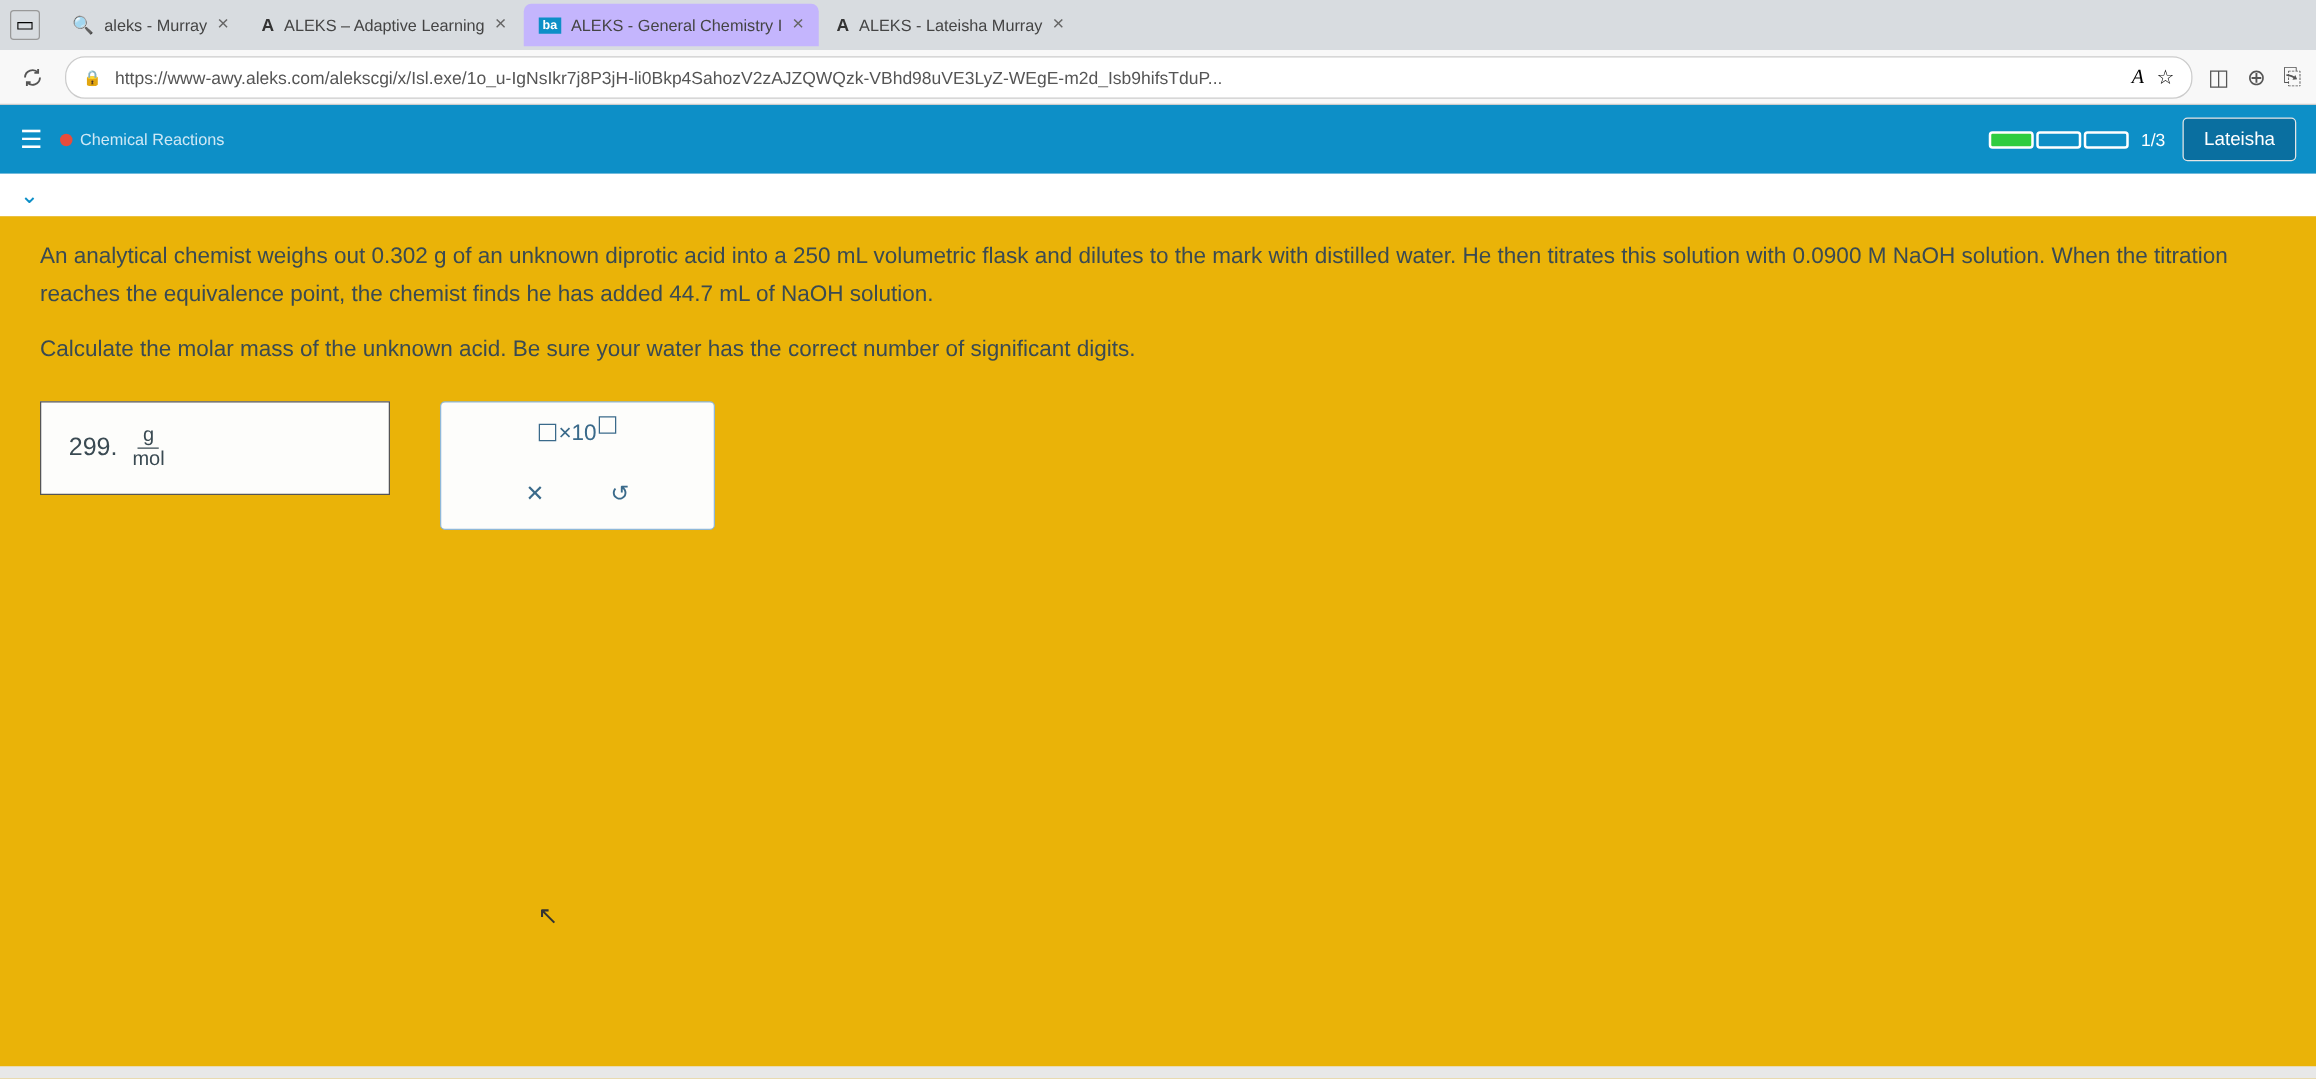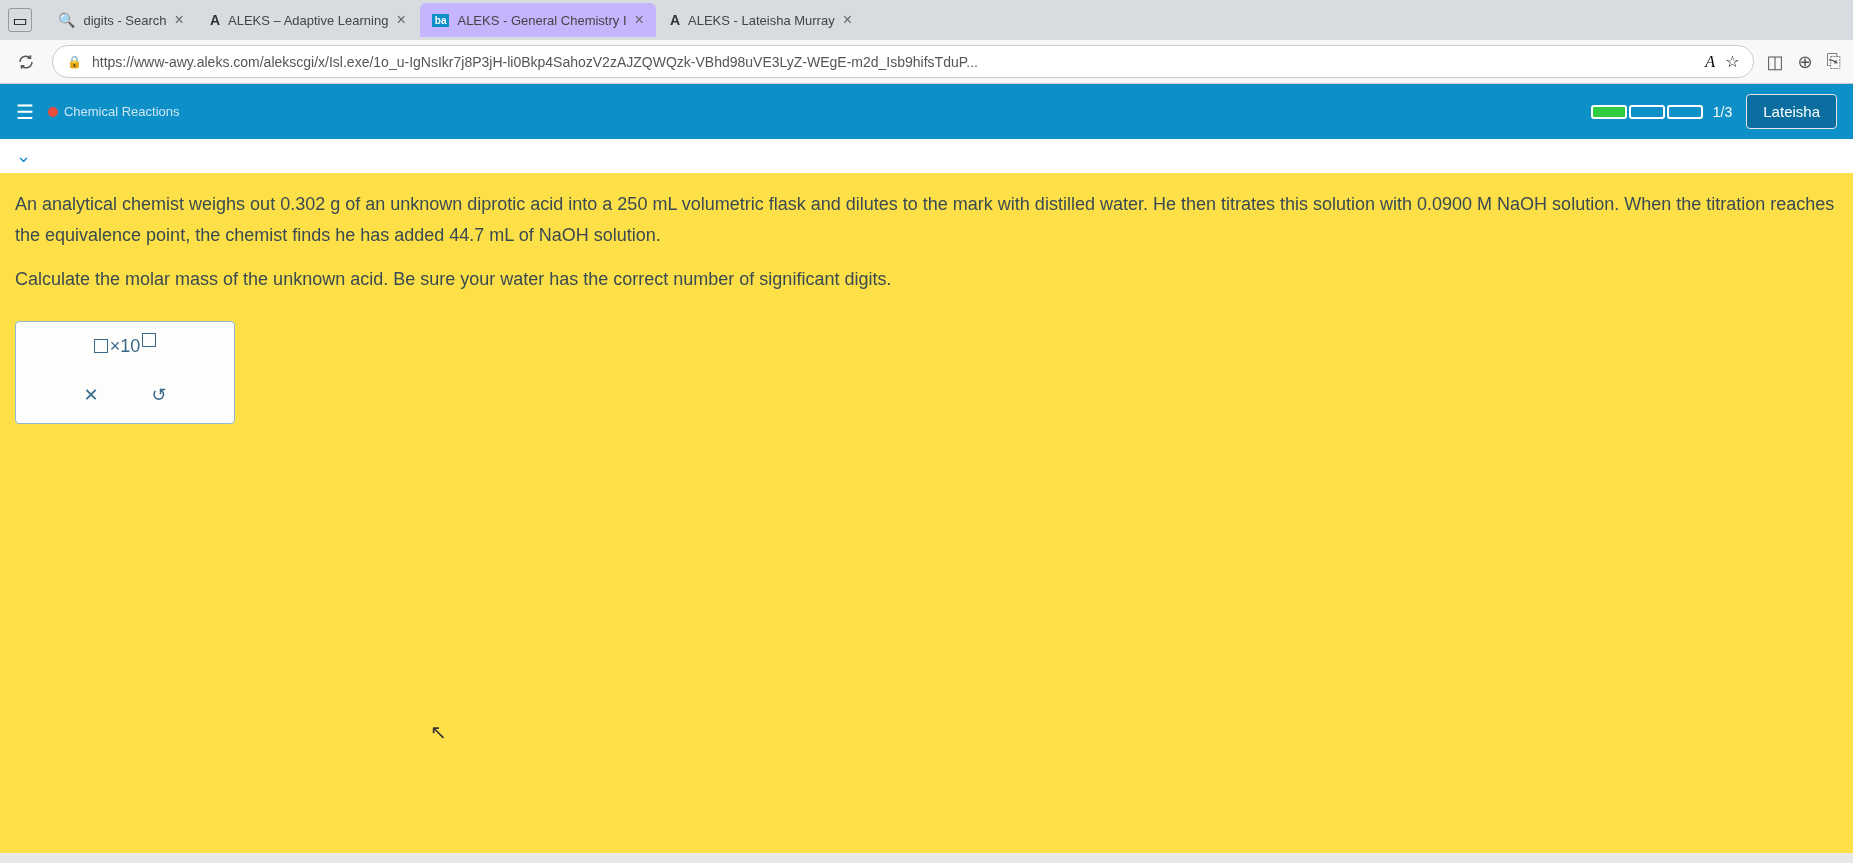--- a/index.html
+++ b/index.html
@@ -30,21 +30,21 @@
 .progress-wrap { display: flex; align-items: center; gap: 10px; }
 .progress-bar { display: flex; gap: 2px; }
 .seg { width: 36px; height: 14px; border: 2px solid #fff; border-radius: 3px; }
 .seg.fill { background: #2ecc40; }
 .progress-text { font-size: 14px; color: #fff; }
 .user-btn { background: #0a6fa0; border: 1px solid #e5e5e5; padding: 8px 16px; border-radius: 4px; color: #fff; font-size: 15px; cursor: pointer; }
 
 .chevron-area { background: #fff; padding: 6px 16px; }
 .chevron { color: #0d8fc7; font-size: 18px; cursor: pointer; }
 
-.content { background: #fde047; padding: 16px 15px; min-height: 680px; }
+.content { background: #eab308; padding: 16px 32px; min-height: 680px; }
 .problem-text { color: #3a4a52; font-size: 18px; line-height: 1.7; margin-bottom: 14px; }
 
 .answer-row { display: flex; gap: 40px; margin-top: 26px; align-items: flex-start; }
 .answer-box { border: 1px solid #555; padding: 18px 22px; background: #fdfdfb; min-width: 280px; display: flex; align-items: center; gap: 8px; font-size: 20px; color: #3a4a52; font-family: 'Times New Roman', serif; }
 .frac { display: inline-flex; flex-direction: column; align-items: center; font-size: 16px; }
 .frac .num { border-bottom: 1px solid #3a4a52; padding: 0 4px; }
 .frac .den { padding: 0 4px; }
 
 .tool-box { border: 1px solid #8fb8d8; border-radius: 4px; background: #fdfdfb; padding: 10px; display: flex; flex-direction: column; gap: 16px; min-width: 220px; }
 .tool-row { display: flex; gap: 40px; justify-content: center; align-items: center; padding: 4px 10px; }
@@ -57,21 +57,21 @@
 </style>
 </head>
 <body>
 
 <div class="browser-tabs">
   <div class="tab-icon-box">
     <span>▭</span>
   </div>
   <div class="tab">
     <span class="search-icon">🔍</span>
-    <span>digits - Search</span>
+    <span>aleks - Murray</span>
     <span class="tab-close">×</span>
   </div>
   <div class="tab">
     <span class="tab-favicon">A</span>
     <span>ALEKS – Adaptive Learning</span>
     <span class="tab-close">×</span>
   </div>
   <div class="tab active">
     <span class="tab-favicon" style="background:#0d8fc7;color:#fff;padding:1px 3px;font-size:10px;">ba</span>
     <span>ALEKS - General Chemistry I</span>
@@ -124,20 +124,27 @@
 
 <div class="chevron-area">
   <span class="chevron">⌄</span>
 </div>
 
 <div class="content">
   <p class="problem-text">An analytical chemist weighs out 0.302 g of an unknown diprotic acid into a 250 mL volumetric flask and dilutes to the mark with distilled water. He then titrates this solution with 0.0900 M NaOH solution. When the titration reaches the equivalence point, the chemist finds he has added 44.7 mL of NaOH solution.</p>
   <p class="problem-text">Calculate the molar mass of the unknown acid. Be sure your water has the correct number of significant digits.</p>
 
   <div class="answer-row">
+    <div class="answer-box">
+      <span>299.</span>
+      <span class="frac">
+        <span class="num">g</span>
+        <span class="den">mol</span>
+      </span>
+    </div>
 
     <div class="tool-box">
       <div class="tool-row">
         <div class="sci-notation">
           <span class="sci-box"></span>
           <span>×10</span>
           <span class="sci-box sci-exp"></span>
         </div>
       </div>
       <div class="tool-row">

